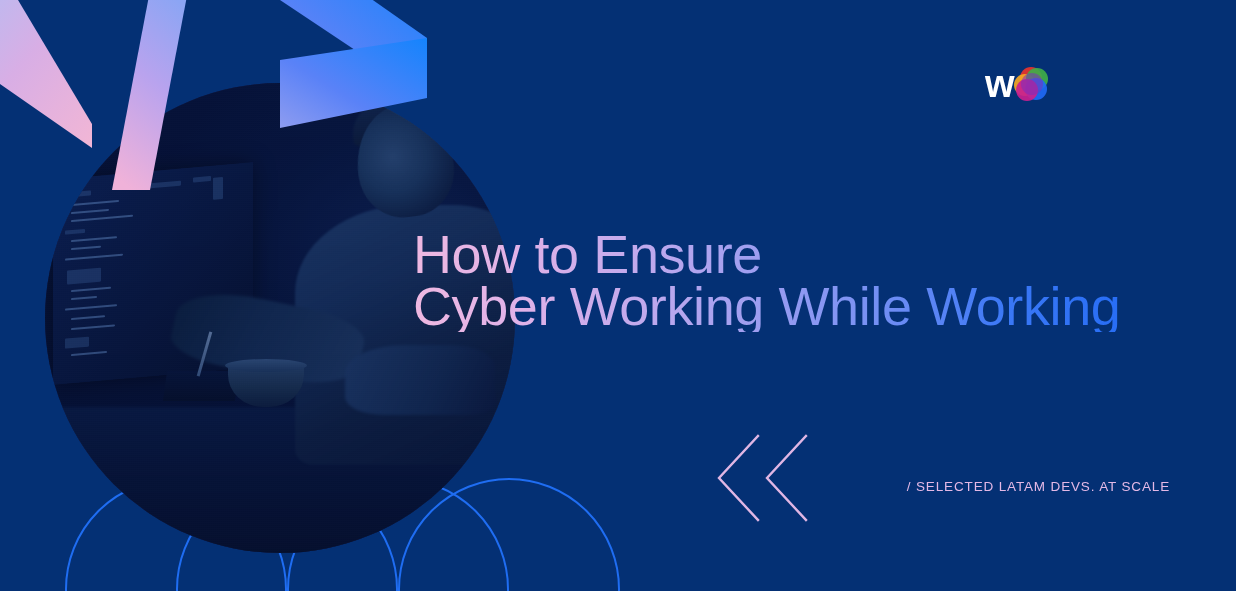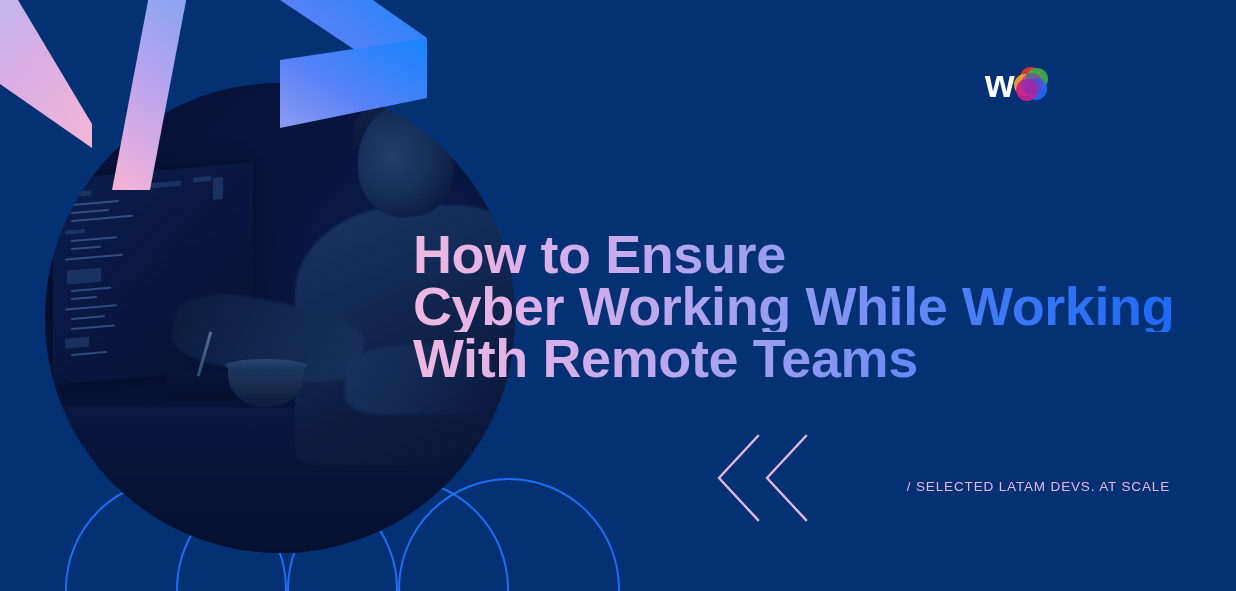--- a/index.html
+++ b/index.html
@@ -195,21 +195,21 @@
     pointer-events: none;
   }
 
   
   #headline {
     position: absolute;
     left: 413px;
     top: 192px;
     width: 790px;
     font-size: 54px;
-    font-weight: bold;
+    font-weight: normal;
     line-height: 52px;
     letter-spacing: -0.4px;
     white-space: nowrap;
   }
   #headline .hl-line {
     display: block;
     background-image: linear-gradient(90deg, #eeb8e1 0%, #e0b2e8 14%, #b9a7ee 34%, #7e93f3 58%, #3b78f6 78%, #1f69f5 100%);
     background-size: 760px 100%;
     background-repeat: no-repeat;
     -webkit-background-clip: text;
@@ -358,21 +358,20 @@
       <span class="blob" style="left:12px; top:1px;  background:#3fae49;"></span>
       <span class="blob" style="left:11px; top:11px; background:#1f69f5;"></span>
       <span class="blob" style="left:2px;  top:12px; background:#c9208f;"></span>
       <span class="blob" style="left:7px;  top:6px;  background:#7b2fbe; opacity:0.55;"></span>
     </span>
   </div>
 
   <h1 id="headline">
     <span class="hl-line">How to Ensure</span>
     <span class="hl-line">Cyber Working While Working</span>
-    <span class="hl-line">With Remote Teams</span>
   </h1>
 
   <svg id="chevrons" viewBox="0 0 96 90">
     <polyline points="44,3 5,45 44,87" fill="none" stroke="#e0b6e4" stroke-width="2.4" stroke-linecap="square" stroke-linejoin="miter"></polyline>
     <polyline points="92,3 53,45 92,87" fill="none" stroke="#e0b6e4" stroke-width="2.4" stroke-linecap="square" stroke-linejoin="miter"></polyline>
   </svg>
 
   <div id="tagline">/ SELECTED LATAM DEVS. AT SCALE</div>
 
 </div>

